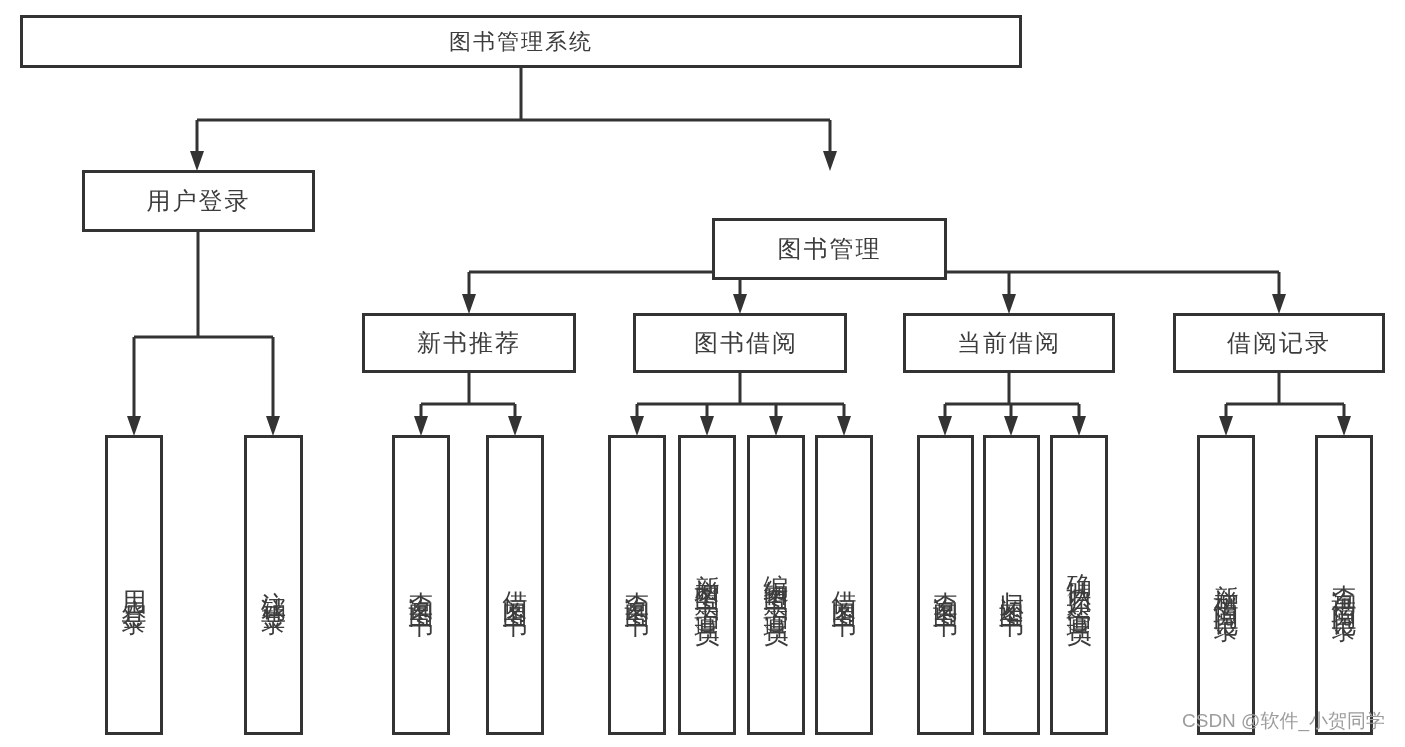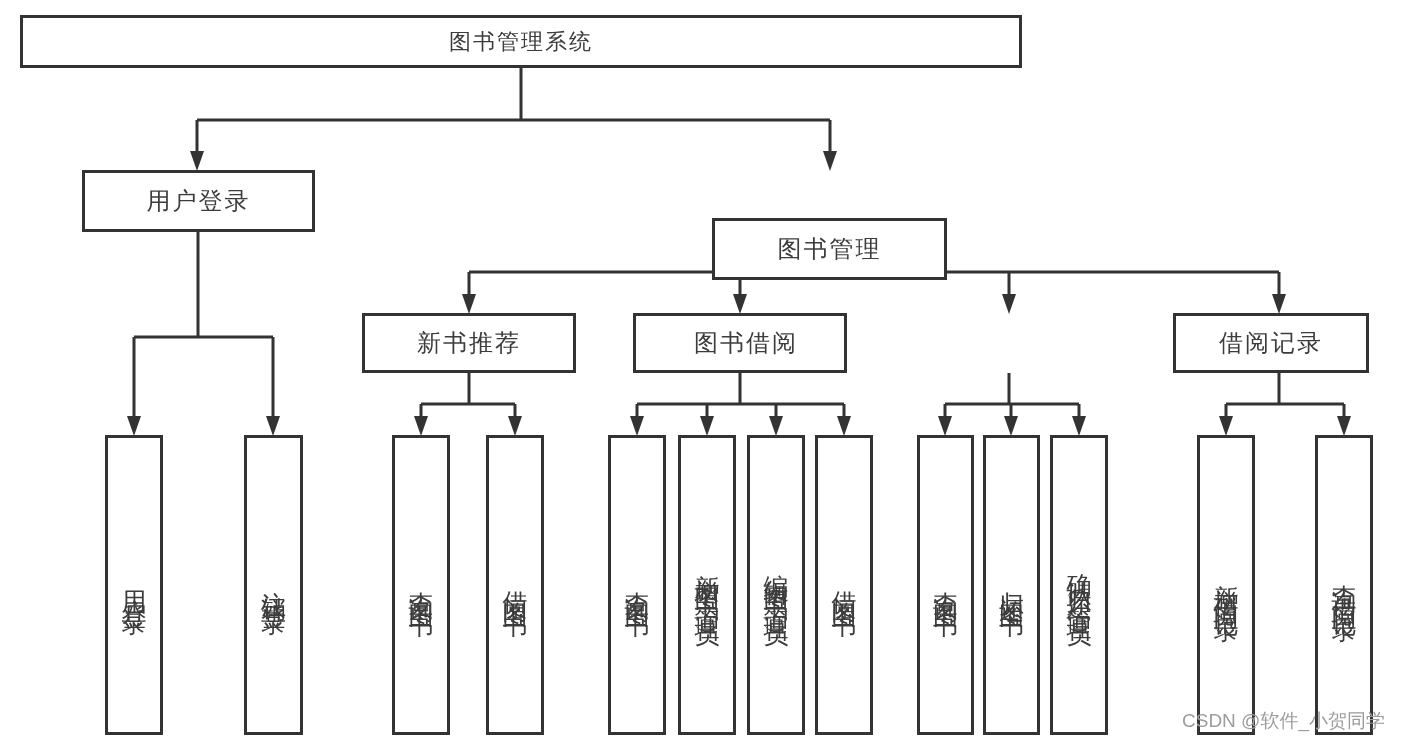--- a/index.html
+++ b/index.html
@@ -119,21 +119,24 @@
   <div class="box h-box" style="left:712px; top:170px; width:235px; height:62px;margin-top:48px;">
     <span>图书管理</span>
   </div>
 
   <div class="box h-box" style="left:362px; top:313px; width:214px; height:60px;font-family:Liberation Serif, serif;">
     <span>新书推荐</span>
   </div>
   <div class="box h-box" style="left:633px; top:313px; width:214px; height:60px;padding-left:12px;">
     <span>图书借阅</span>
   </div>
-  <div class="box h-box" style="left:1173px; top:313px; width:196px; height:60px;">
+  <div class="box h-box" style="left:903px; top:313px; width:212px; height:60px;">
+    <span>当前借阅</span>
+  </div>
+  <div class="box h-box" style="left:1173px; top:313px; width:212px; height:60px;">
     <span>借阅记录</span>
   </div>
 
   <div class="box leaf" style="left:105px; width:58px;">
     <span>用户登录</span>
   </div>
   <div class="box leaf" style="left:244px; width:59px;">
     <span>注销登录</span>
   </div>
 

